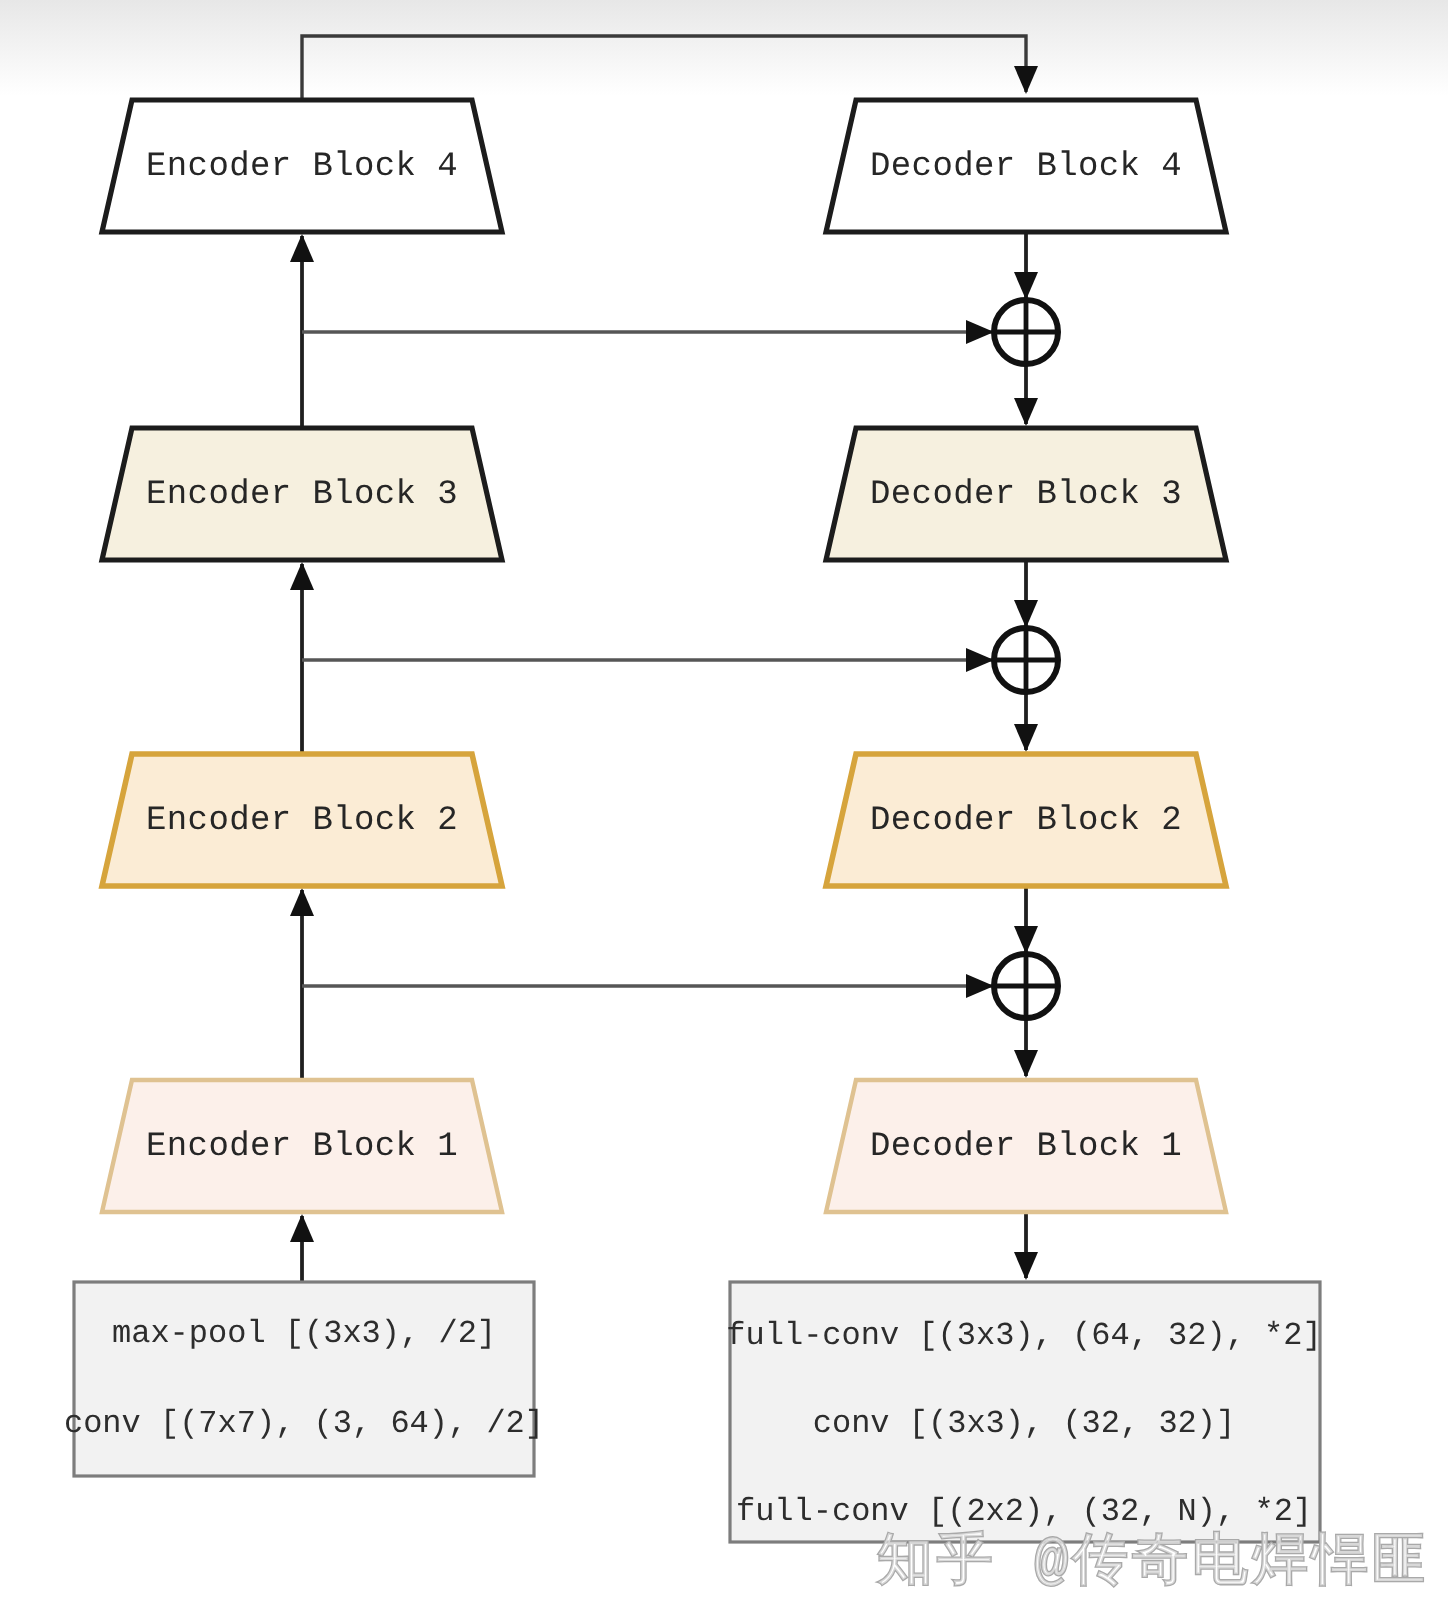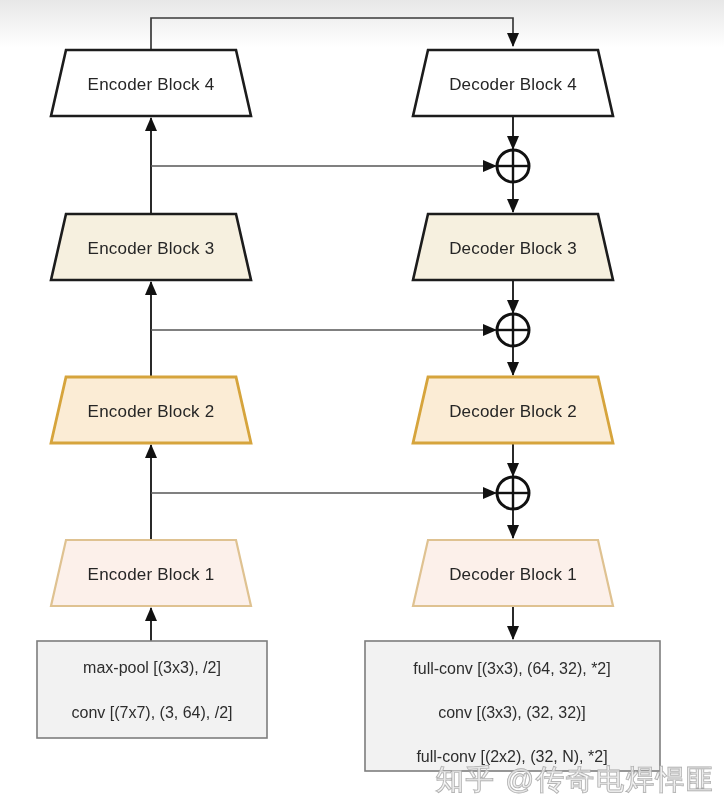--- a/index.html
+++ b/index.html
@@ -1,17 +1,17 @@
 <!DOCTYPE html>
 <html><head>
 <meta charset="utf-8">
 <style>
   html,body{margin:0;padding:0;background:#ffffff;}
   #stage{position:relative;width:724px;height:812px;overflow:hidden;
-         font-family:Liberation Sans, sans-serif;background:#1d4ed8;}
+         font-family:Liberation Mono, monospace;background:#1d4ed8;}
   svg{position:absolute;left:0;top:0;display:block;}
 
   .lv4{fill:#ffffff;stroke:#1c1c1c;stroke-width:2.6;}
   .lv3{fill:#f6f0df;stroke:#1c1c1c;stroke-width:2.6;}
   .lv2{fill:#fbecd5;stroke:#d6a43c;stroke-width:2.8;}
   .lv1{fill:#fcf0ea;stroke:#dfc291;stroke-width:2.2;}
 
   .blockLabel{font-size:17px;fill:#262626;text-anchor:middle;
               dominant-baseline:central;letter-spacing:.2px;}
   .boxText{font-size:16px;fill:#2d2d2d;text-anchor:middle;

